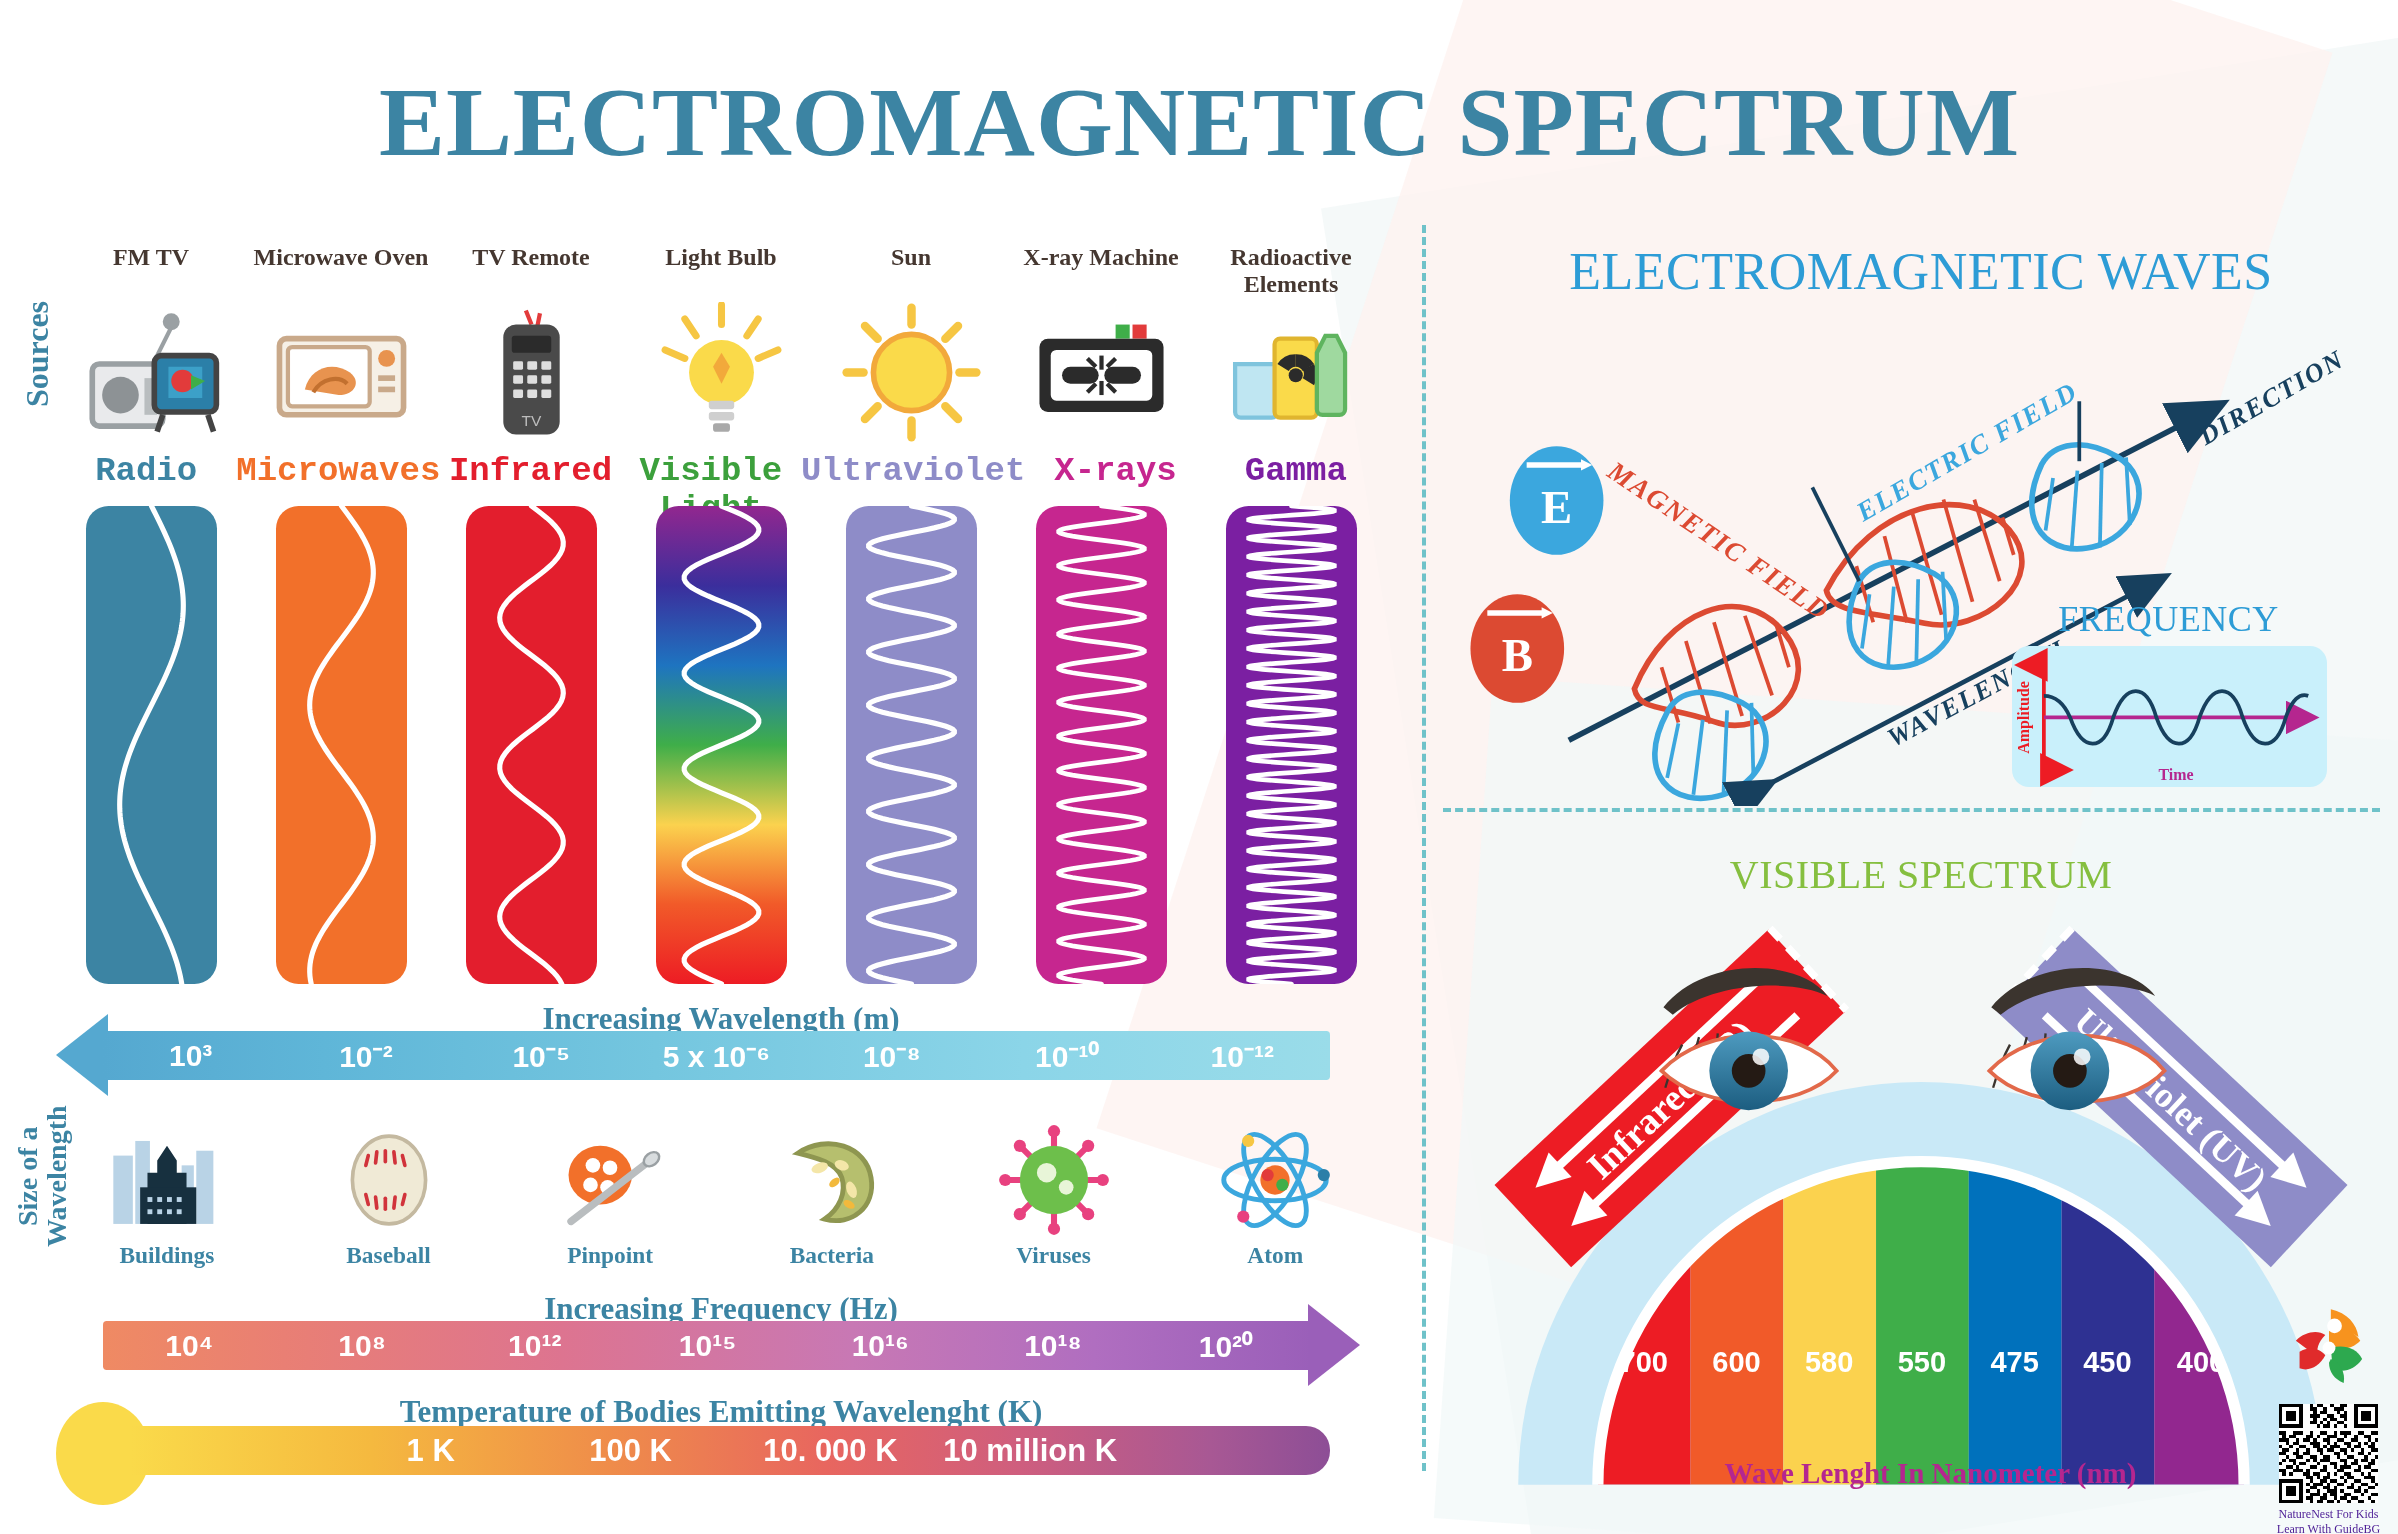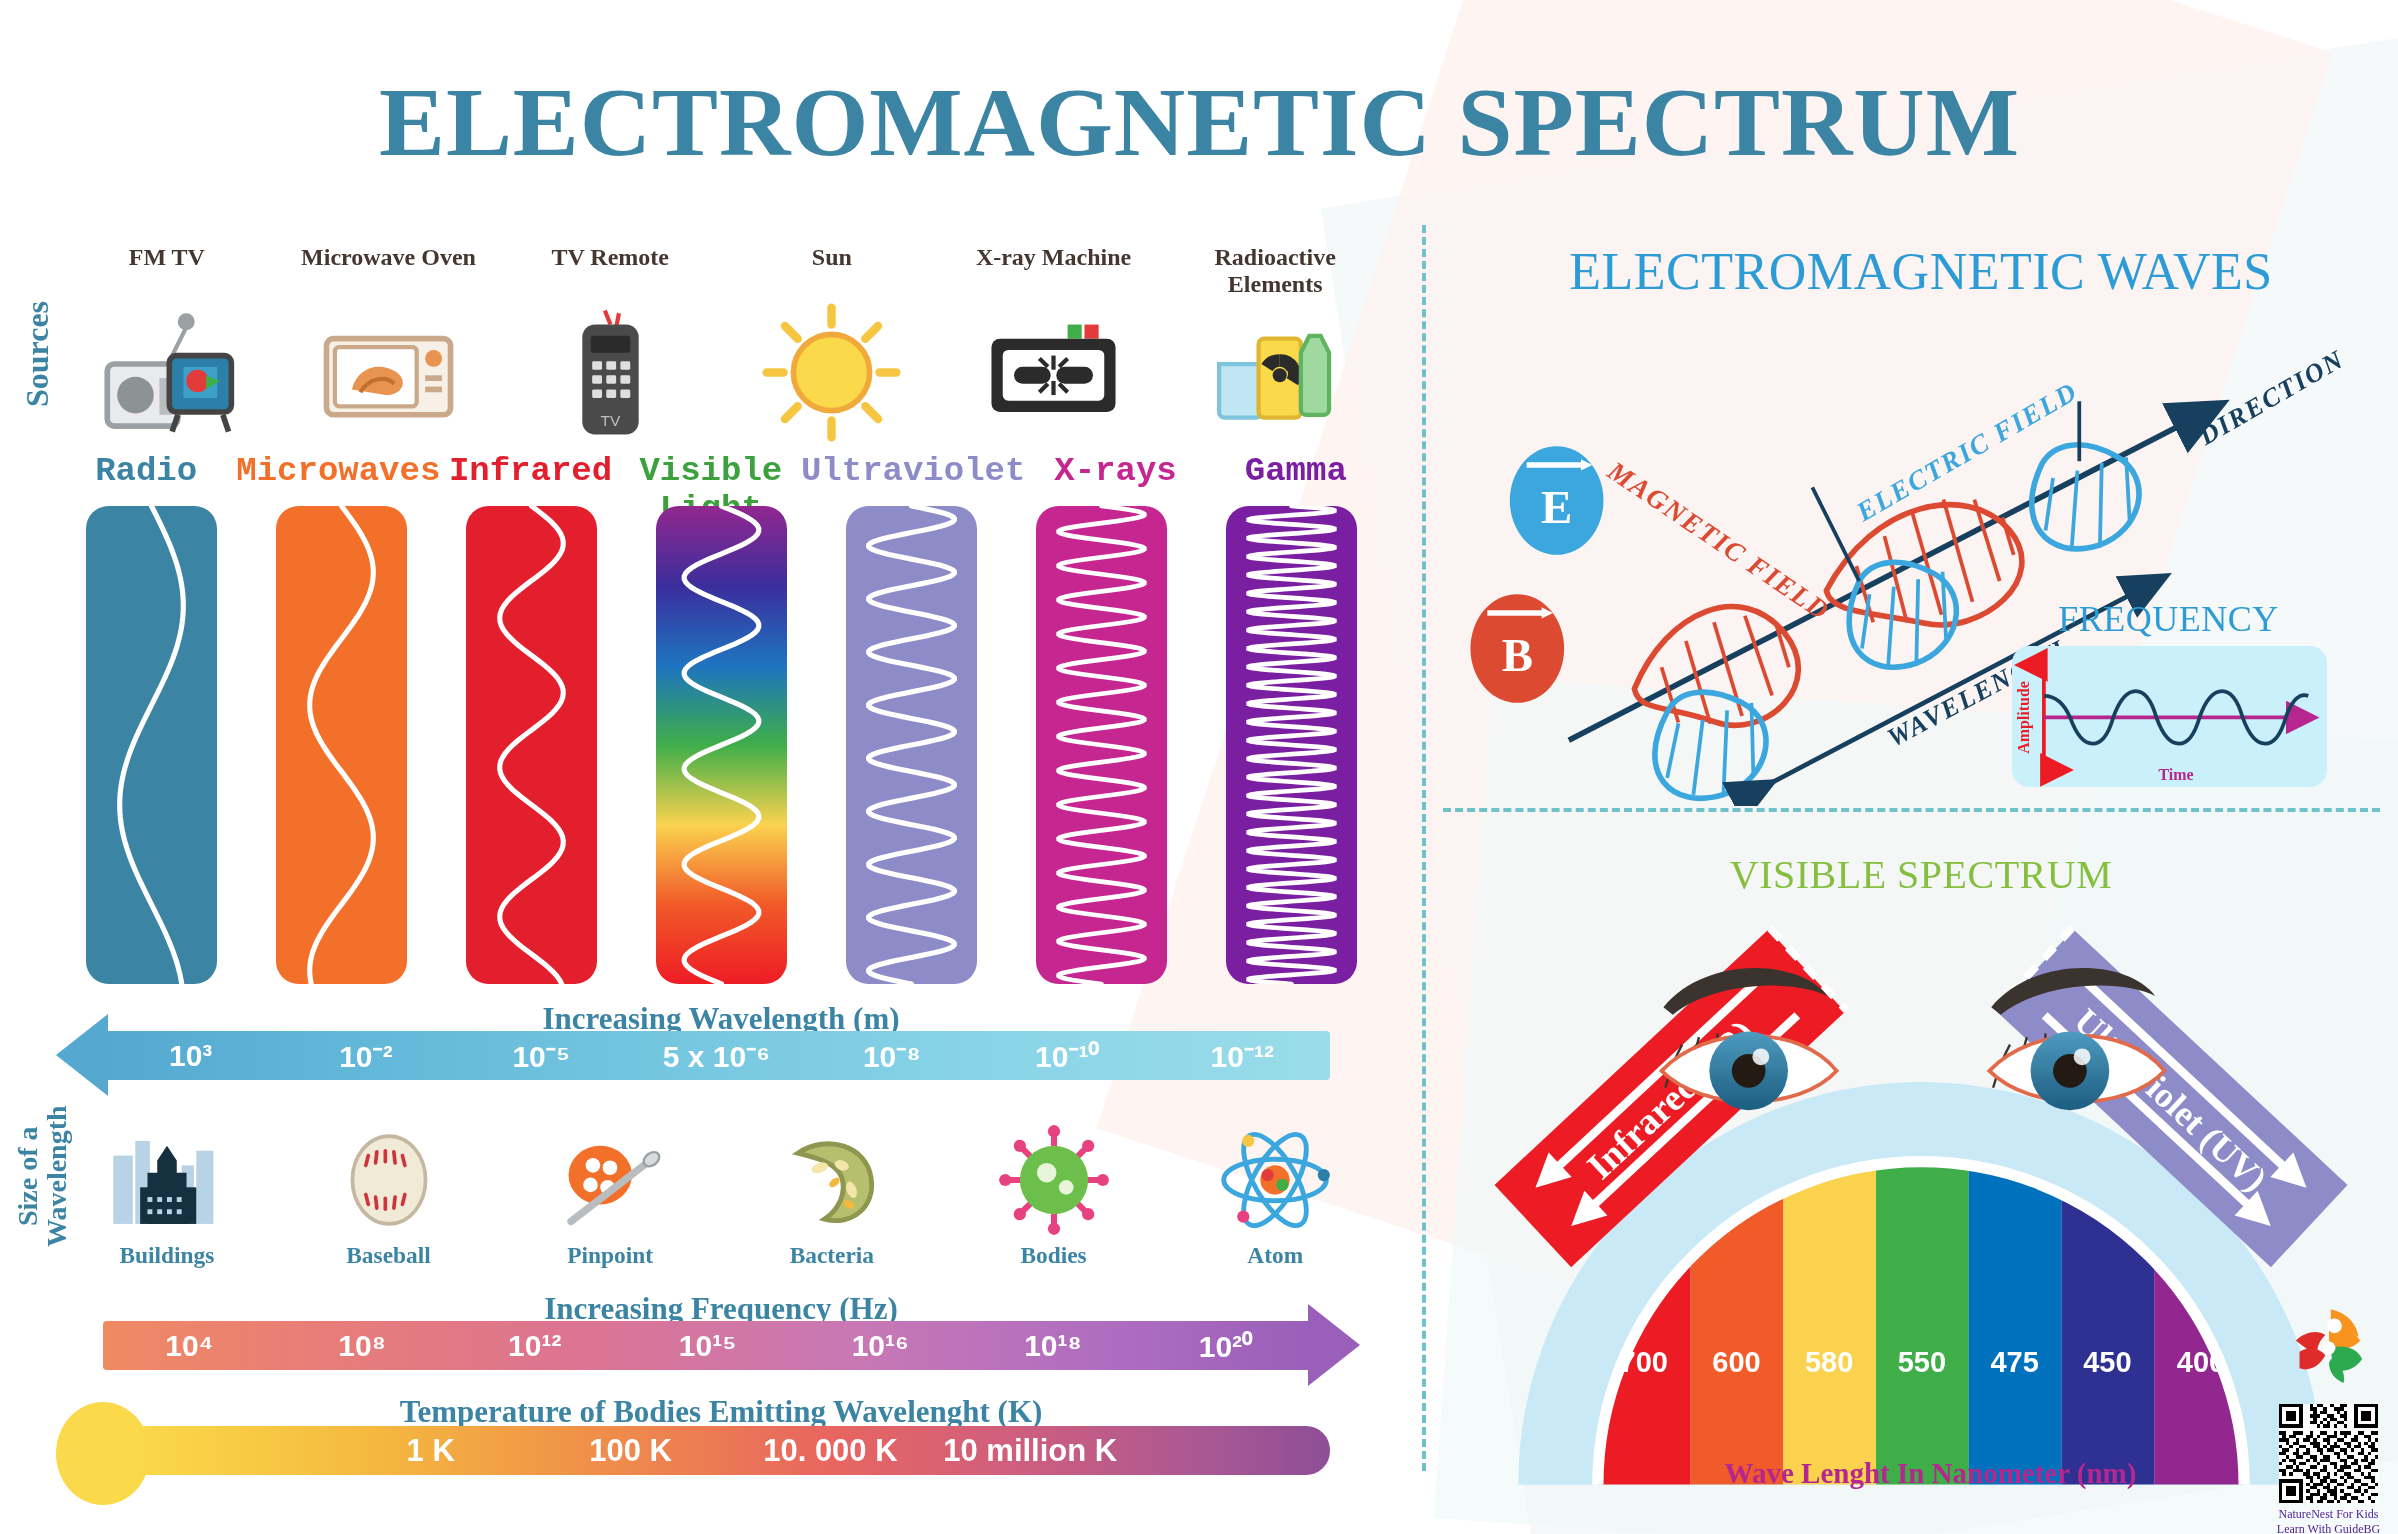--- a/index.html
+++ b/index.html
@@ -221,20 +221,39 @@
             <rect x="57" y="52" width="7" height="6" rx="1"></rect>
       <rect x="37" y="62" width="7" height="6" rx="1"></rect>
             <rect x="47" y="62" width="7" height="6" rx="1"></rect>
             <rect x="57" y="62" width="7" height="6" rx="1"></rect>
     </g>
     <text x="50" y="88" text-anchor="middle" fill="#bdbdbd" font-size="11" font-family="Liberation Sans, sans-serif">TV</text>
         </svg>
       </div>
     </div>
     <div class="src-cell">
+      <div class="src-name">Light Bulb</div>
+      <div class="src-icon">
+        <svg viewBox="0 0 100 100">
+    <g stroke="#f6c643" stroke-width="5" stroke-linecap="round">
+      <line x1="50" y1="2" x2="50" y2="16"></line>
+            <line x1="24" y1="12" x2="32" y2="24"></line>
+      <line x1="76" y1="12" x2="68" y2="24"></line>
+            <line x1="10" y1="34" x2="24" y2="40"></line>
+      <line x1="90" y1="34" x2="76" y2="40"></line>
+          </g>
+    <circle cx="50" cy="50" r="23" fill="#fada4a"></circle>
+    <path d="M44 46 l6 -10 6 10 -6 12z" fill="#f2a93b"></path>
+    <rect x="41" y="70" width="18" height="6" rx="2" fill="#cfcfcf"></rect>
+    <rect x="41" y="78" width="18" height="6" rx="2" fill="#cfcfcf"></rect>
+    <rect x="44" y="86" width="12" height="6" rx="2" fill="#a9a9a9"></rect>
+        </svg>
+      </div>
+    </div>
+    <div class="src-cell">
       <div class="src-name">Sun</div>
       <div class="src-icon">
         <svg viewBox="0 0 100 100">
     <g stroke="#f6c643" stroke-width="6" stroke-linecap="round">
       <line x1="50" y1="4" x2="50" y2="16"></line>
             <line x1="50" y1="84" x2="50" y2="96"></line>
       <line x1="4" y1="50" x2="16" y2="50"></line>
             <line x1="84" y1="50" x2="96" y2="50"></line>
       <line x1="17" y1="17" x2="26" y2="26"></line>
             <line x1="74" y1="74" x2="83" y2="83"></line>
@@ -458,21 +477,21 @@
       <circle cx="22" cy="22" r="5"></circle>
             <circle cx="78" cy="78" r="5"></circle>
       <circle cx="78" cy="22" r="5"></circle>
             <circle cx="22" cy="78" r="5"></circle>
           </g>
     <circle cx="50" cy="50" r="28" fill="#6dbf4b"></circle>
     <circle cx="44" cy="44" r="8" fill="#e8f5d8"></circle>
           <circle cx="60" cy="56" r="6" fill="#e8f5d8"></circle>
         </svg>
       </div>
-      <div class="size-name">Bodies</div>
+      <div class="size-name">Viruses</div>
     </div>
     <div class="size-cell">
       <div class="size-icon">
         <svg viewBox="0 0 100 100">
     <g fill="none" stroke="#3ba7de" stroke-width="4">
       <ellipse cx="50" cy="50" rx="42" ry="17"></ellipse>
       <ellipse cx="50" cy="50" rx="42" ry="17" transform="rotate(60 50 50)"></ellipse>
       <ellipse cx="50" cy="50" rx="42" ry="17" transform="rotate(120 50 50)"></ellipse>
           </g>
     <circle cx="50" cy="50" r="12" fill="#f2702a"></circle>

